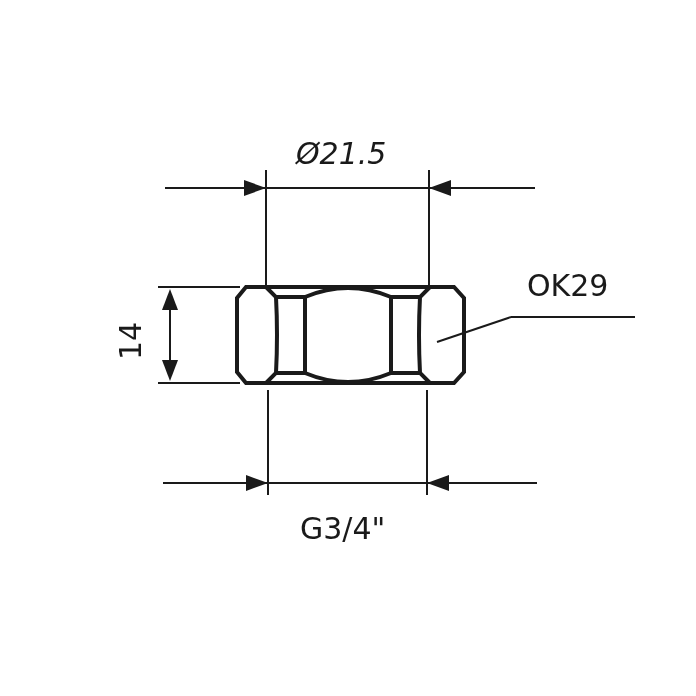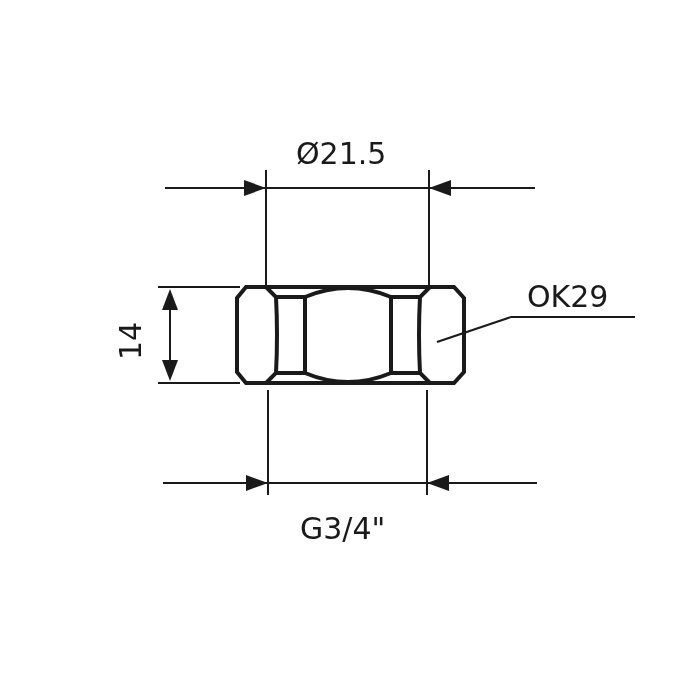--- a/index.html
+++ b/index.html
@@ -1,21 +1,21 @@
 <!DOCTYPE html>
 <html><head>
   <meta charset="utf-8">
   <style>
     html, body { margin: 0; padding: 0; background: #ffffff; }
     body { width: 696px; height: 696px; position: relative; overflow: hidden; }
     #drawing { position: absolute; left: 0; top: 0; width: 696px; height: 696px; }
     .lbl { position: absolute; font-family: "DejaVu Sans", sans-serif; color: #1a1a1a; font-size: 30px; line-height: 1; white-space: nowrap; }
-    #dim-top-label { left: 296px; top: 139px; }
+    #dim-top-label { left: 296px; top: 139px; font-style: italic; }
     #dim-bottom-label { left: 300px; top: 514px; }
-    #wrench-label { left: 527px; top: 282px; }
+    #wrench-label { left: 527px; top: 271px; }
     #dim-height-label { left: 112px; top: 326px; transform: rotate(-90deg); transform-origin: center center; }
   </style>
 </head>
 <body>
 
 <svg id="drawing" viewBox="0 0 696 696" xmlns="http://www.w3.org/2000/svg">
   <g stroke="#1a1a1a" fill="none" stroke-linecap="butt" stroke-linejoin="miter">
 
     <g stroke-width="2">
       <line x1="165" y1="188" x2="535" y2="188"></line>

